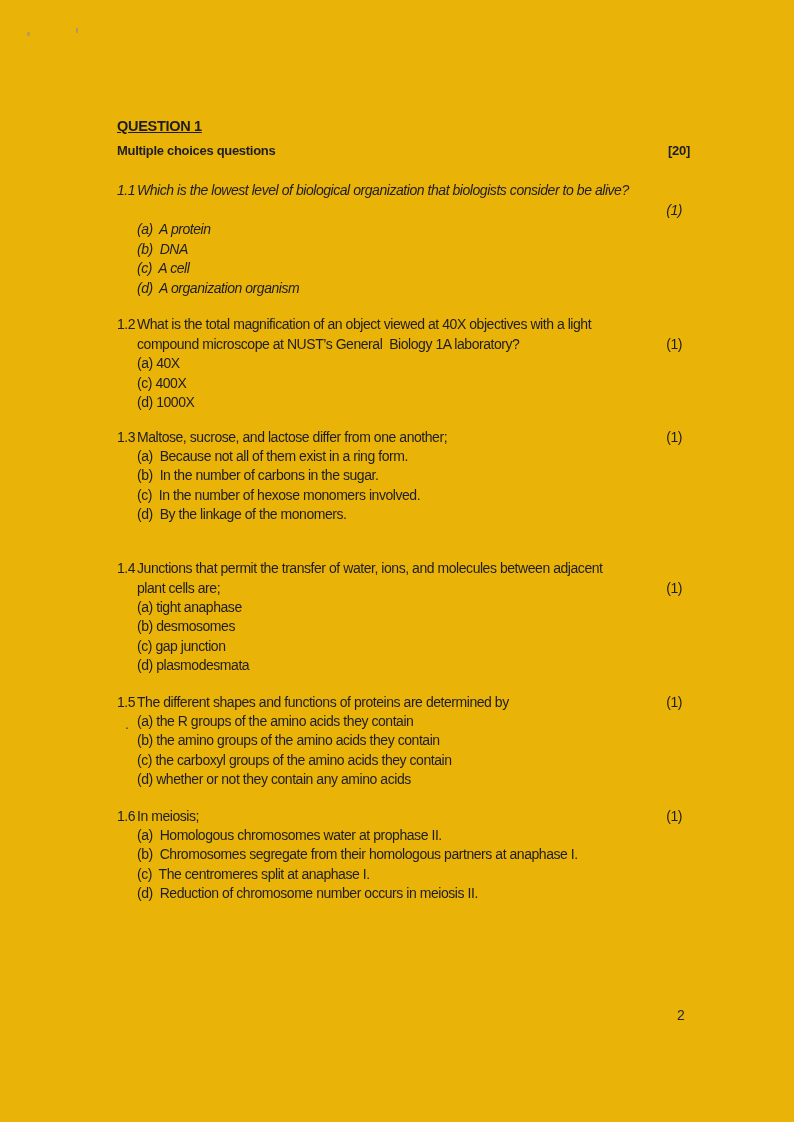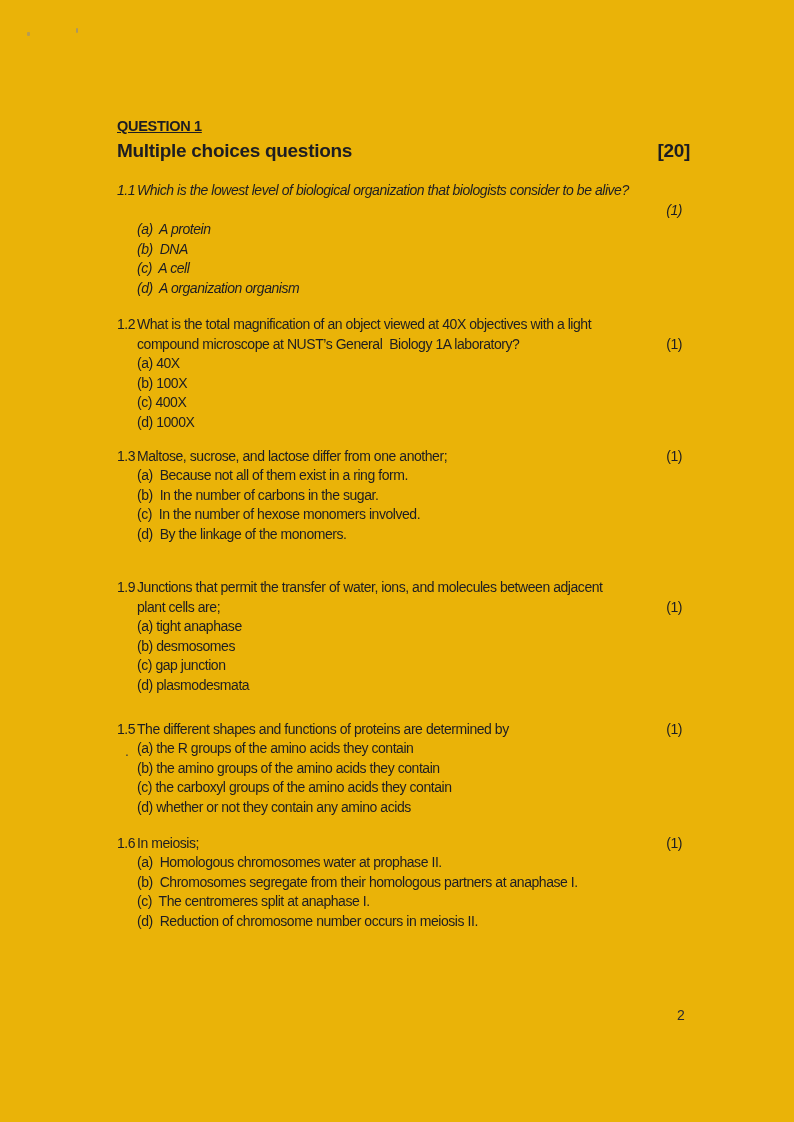--- a/index.html
+++ b/index.html
@@ -25,42 +25,42 @@
     width: 573px;
   }
   .title {
     font-size: 14.5px; font-weight: bold;
     line-height: 20px; letter-spacing: -0.3px;
     text-decoration: underline;
   }
   .subtitle-row {
     display: flex; justify-content: space-between;
     margin-top: 5px;
-    font-size: 19px; font-weight: bold;
+    font-size: 13px; font-weight: bold;
     line-height: 20px; letter-spacing: -0.3px;
   }
   .q { font-size: 14px; letter-spacing: -0.45px; }
   .q-row { position: relative; display: flex; line-height: 20px; padding-right: 40px; }
   .q-row.cont { padding-left: 20px; }
   .q-num { flex: none; width: 20px; white-space: pre; }
   .q-text { flex: none; white-space: pre; }
   .q-marks { position: absolute; right: 8px; top: 0; line-height: 20px; }
   .q-marks-row { text-align: right; padding-right: 8px; line-height: 20px; }
   .options { margin-left: 20px; position: relative; }
   .option { line-height: 19.5px; white-space: pre; }
   .stray-dot { position: absolute; left: -12px; top: 4px; font-size: 14px; color: #3a3a40; }
   .page-number {
     position: absolute; left: 677px; top: 1007px;
     font-size: 14px; color: #2a2a33;
   }
   .mt19 { margin-top: 19px; font-style: italic; }
   .mt22 { margin-top: 16px; }
   .mt14 { margin-top: 14px; }
   .mt33 { margin-top: 33px; }
-  .mt12 { margin-top: 24px; }
+  .mt12 { margin-top: 16px; }
   .mt16 { margin-top: 16px; }
 </style>
 </head>
 <body>
 
 <div class="page">
   <div class="speck s1"></div>
   <div class="speck s2"></div>
 
   <div class="content">
@@ -89,21 +89,20 @@
       <div class="q-row">
         <span class="q-num">1.2</span>
         <span class="q-text">What is the total magnification of an object viewed at 40X objectives with a light</span>
       </div>
       <div class="q-row cont">
         <span class="q-text">compound microscope at NUST’s General  Biology 1A laboratory?</span>
         <span class="q-marks">(1)</span>
       </div>
       <div class="options">
         <div class="option">(a) 40X</div>
-        <div class="option">(b) 100X</div>
         <div class="option">(c) 400X</div>
         <div class="option">(d) 1000X</div>
       </div>
     </div>
 
     <div class="q mt14">
       <div class="q-row">
         <span class="q-num">1.3</span>
         <span class="q-text">Maltose, sucrose, and lactose differ from one another;</span>
         <span class="q-marks">(1)</span>
@@ -111,21 +110,21 @@
       <div class="options">
         <div class="option">(a)  Because not all of them exist in a ring form.</div>
         <div class="option">(b)  In the number of carbons in the sugar.</div>
         <div class="option">(c)  In the number of hexose monomers involved.</div>
         <div class="option">(d)  By the linkage of the monomers.</div>
       </div>
     </div>
 
     <div class="q mt33">
       <div class="q-row">
-        <span class="q-num">1.9</span>
+        <span class="q-num">1.4</span>
         <span class="q-text">Junctions that permit the transfer of water, ions, and molecules between adjacent</span>
       </div>
       <div class="q-row cont">
         <span class="q-text">plant cells are;</span>
         <span class="q-marks">(1)</span>
       </div>
       <div class="options">
         <div class="option">(a) tight anaphase</div>
         <div class="option">(b) desmosomes</div>
         <div class="option">(c) gap junction</div>

